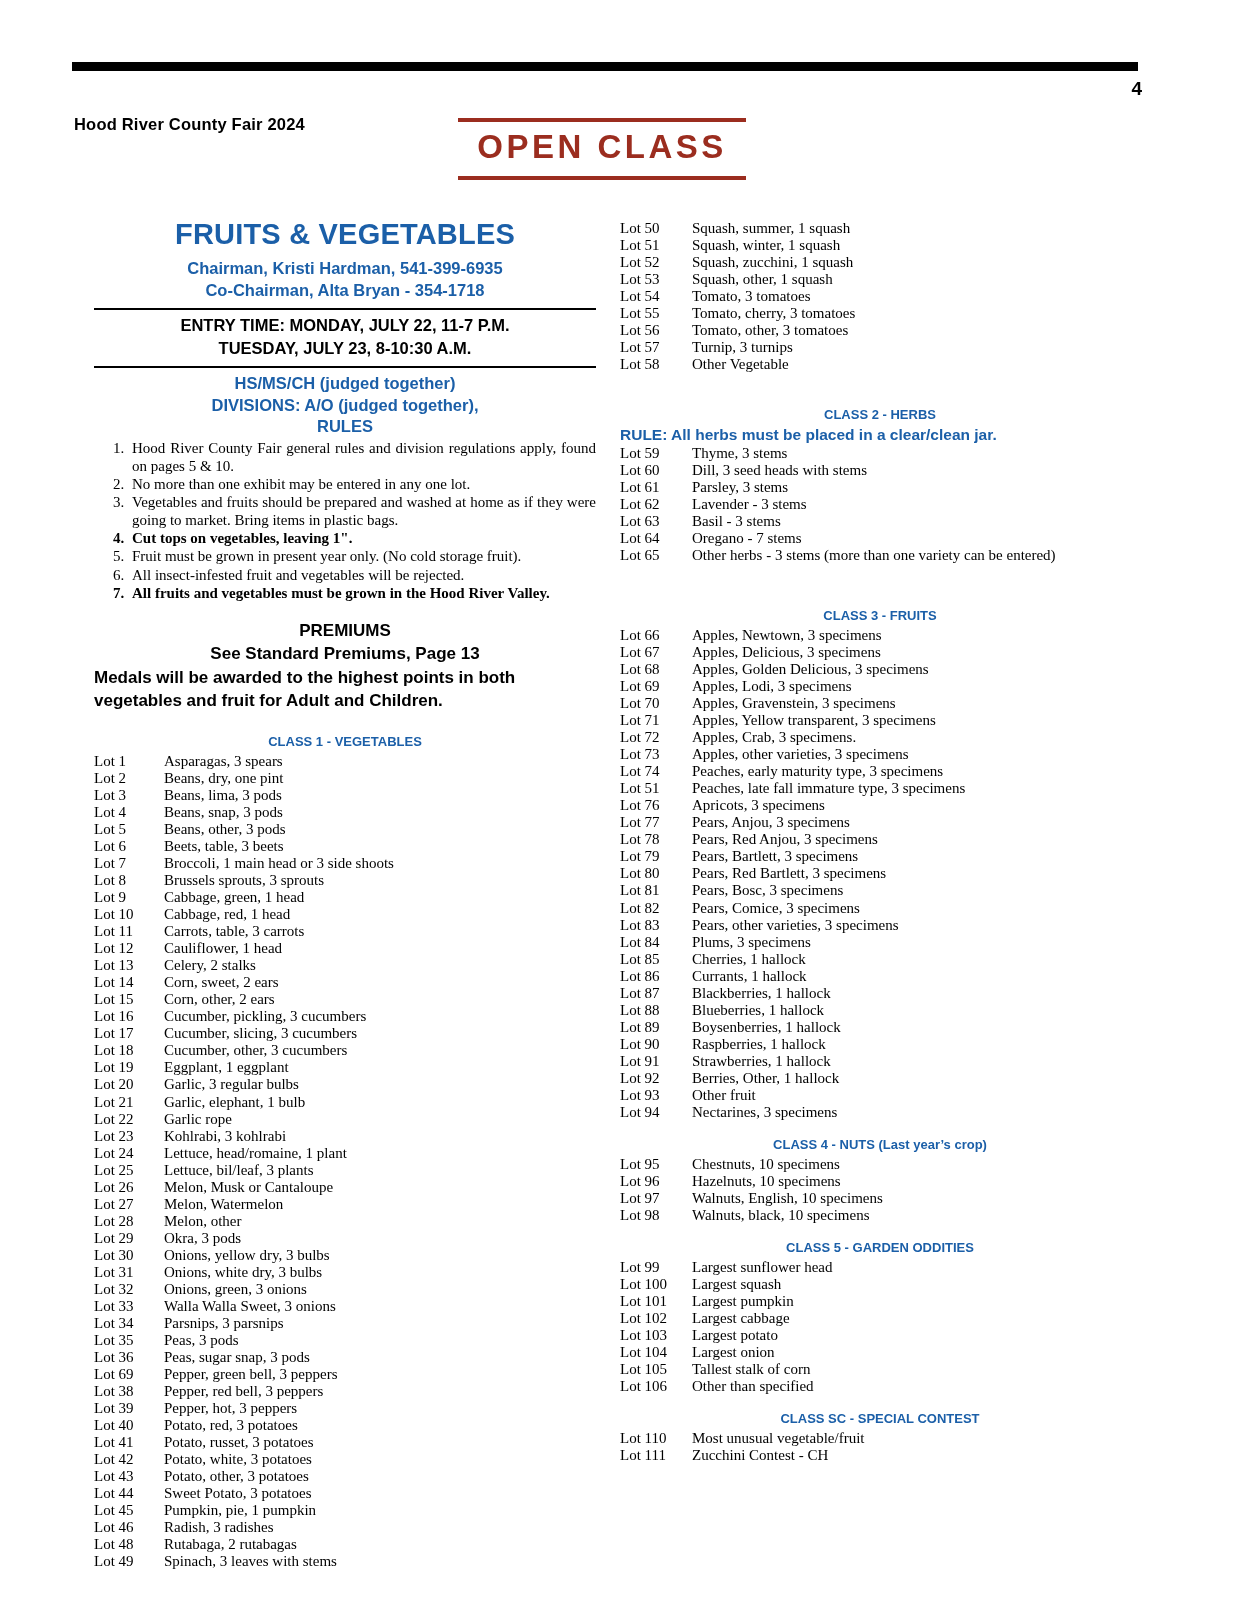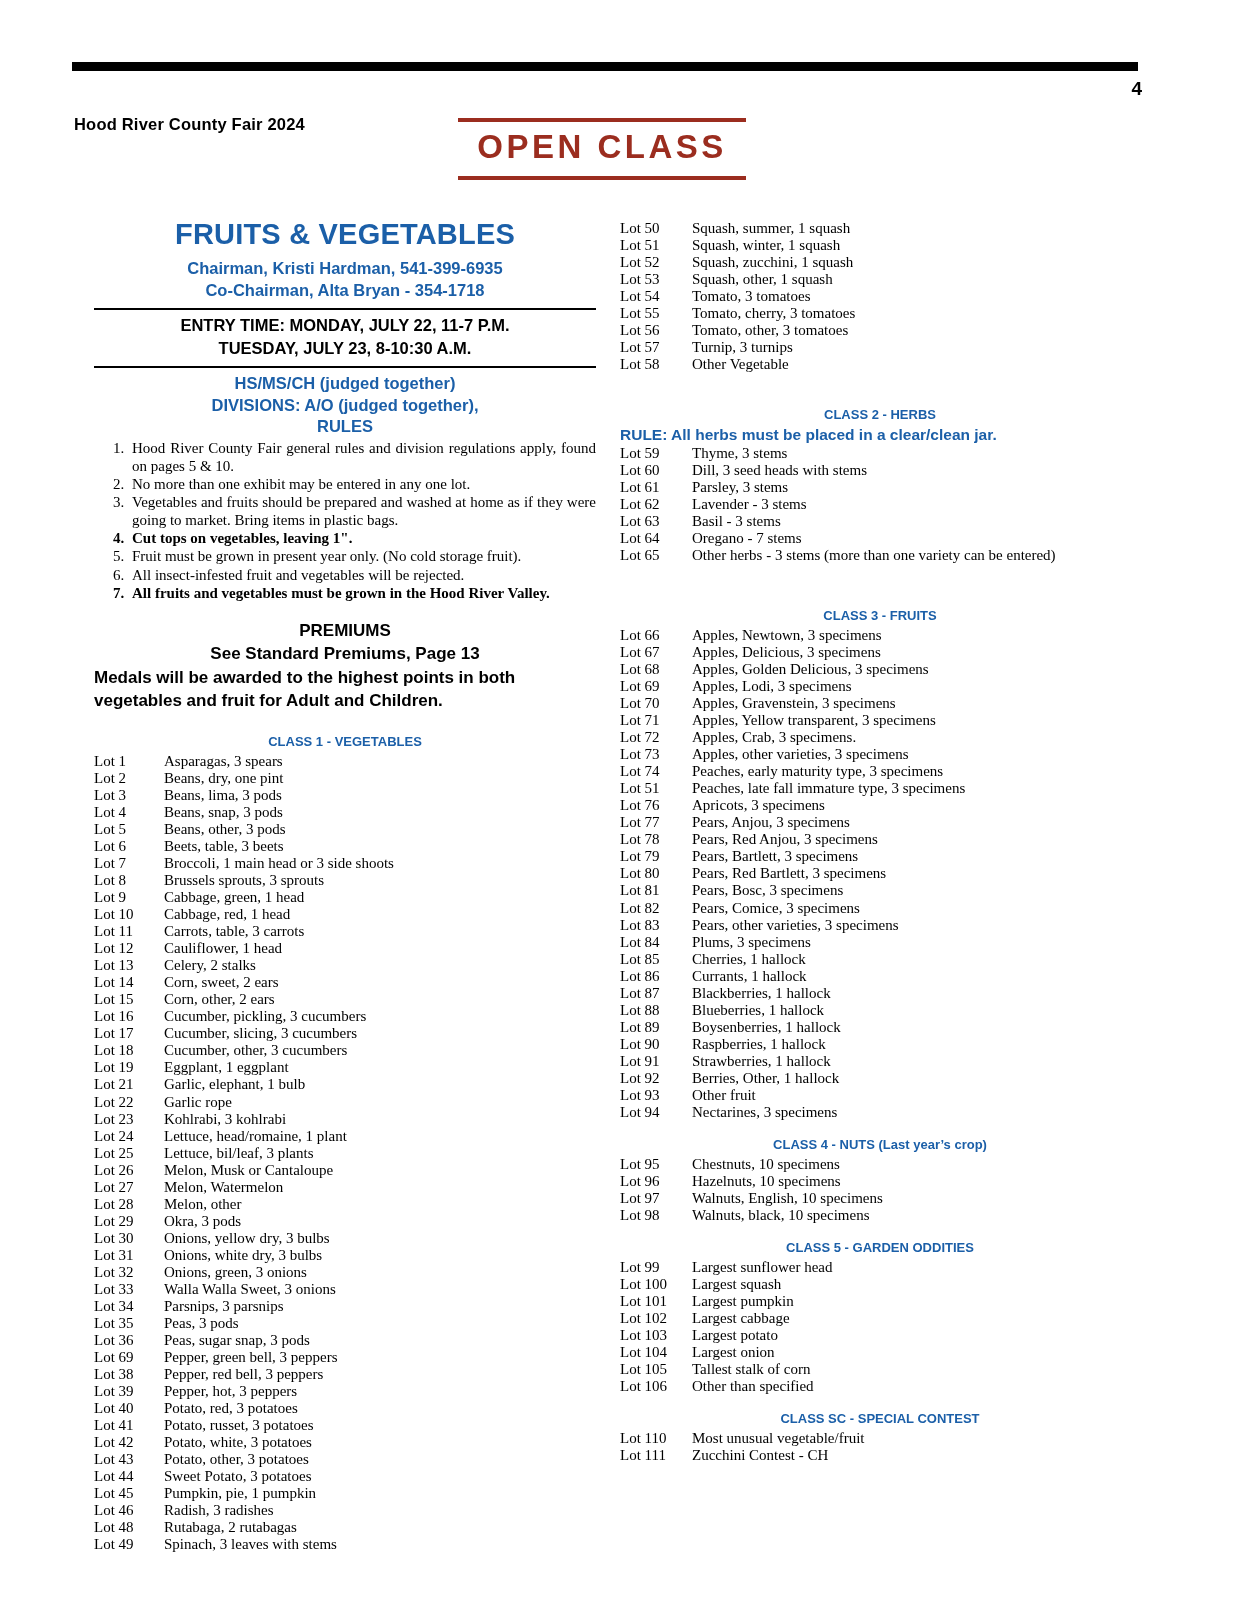--- a/index.html
+++ b/index.html
@@ -322,20 +322,24 @@
           </tr>
         <tr>
             <td class="lot">Lot 18</td>
             <td>Cucumber, other, 3 cucumbers</td>
           </tr>
         <tr>
             <td class="lot">Lot 19</td>
             <td>Eggplant, 1 eggplant</td>
           </tr>
         <tr>
+            <td class="lot">Lot 20</td>
+            <td>Garlic, 3 regular bulbs</td>
+          </tr>
+        <tr>
             <td class="lot">Lot 21</td>
             <td>Garlic, elephant, 1 bulb</td>
           </tr>
         <tr>
             <td class="lot">Lot 22</td>
             <td>Garlic rope</td>
           </tr>
         <tr>
             <td class="lot">Lot 23</td>
             <td>Kohlrabi, 3 kohlrabi</td>

